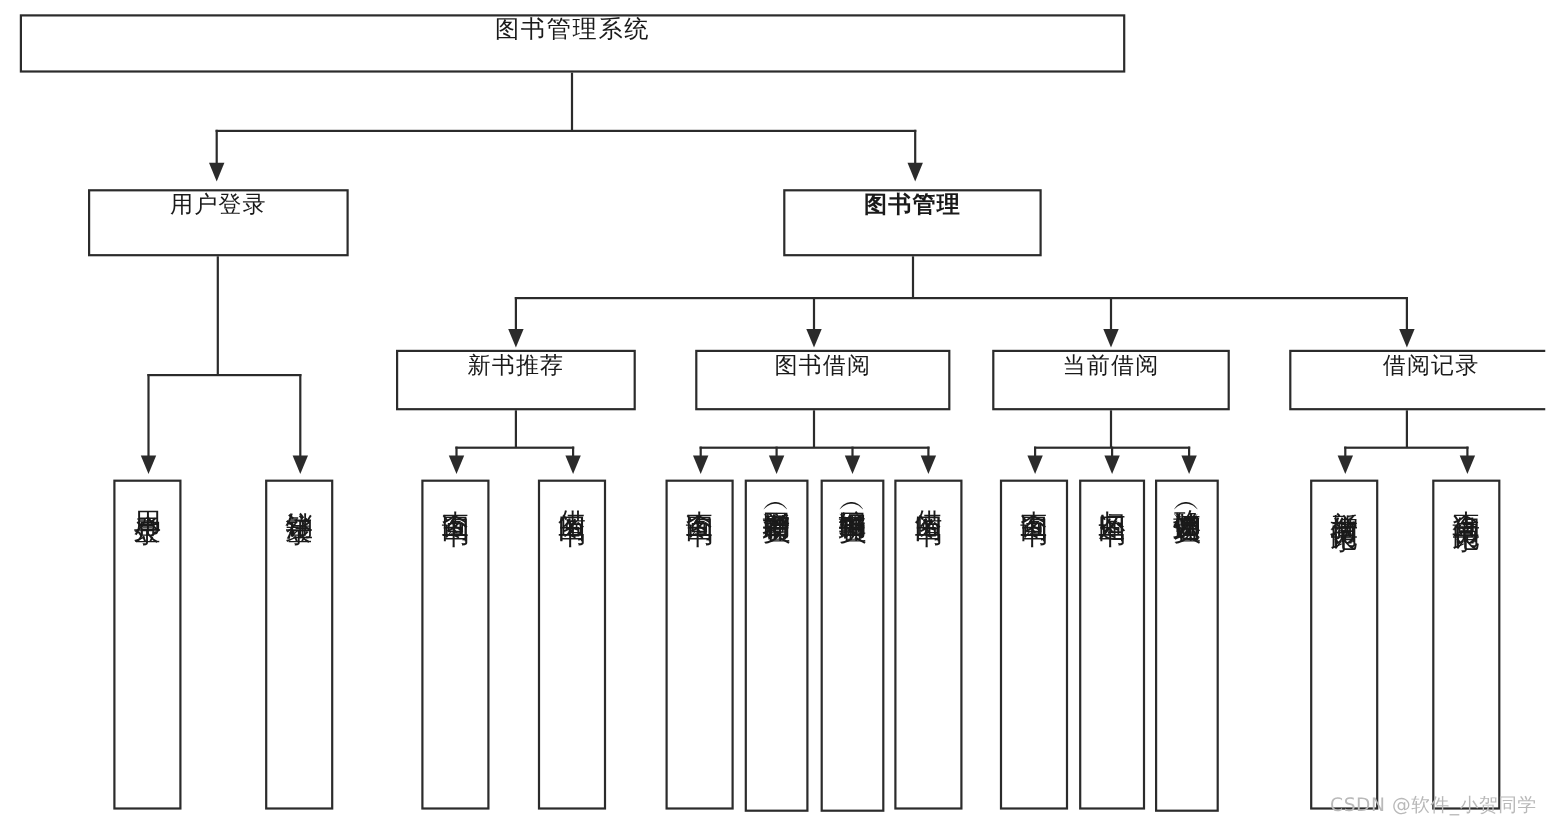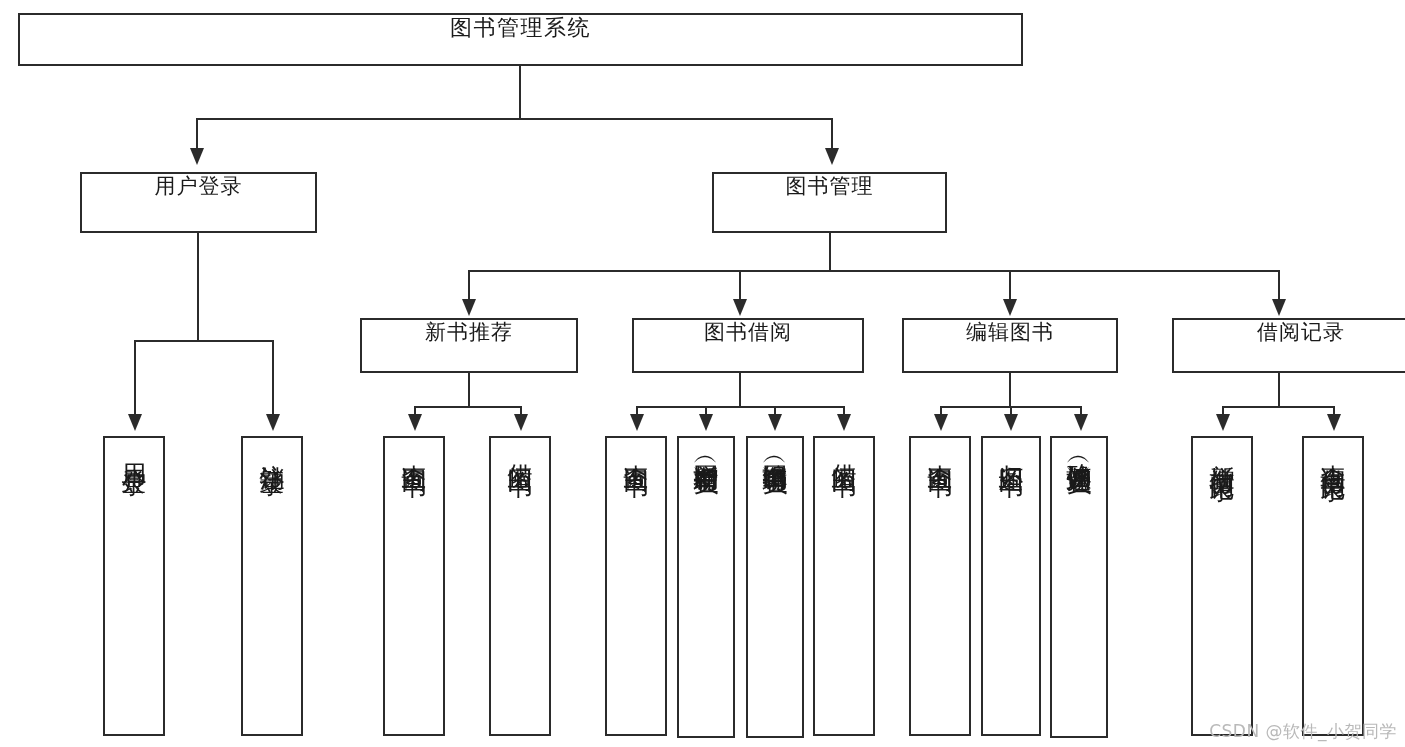--- a/index.html
+++ b/index.html
@@ -106,21 +106,21 @@
   <div class="vline" style="left:196px; top:118px; width:2px; height:33px;"></div>
   <div class="arrow" style="left:190px; top:148px;"></div>
 
   <div class="vline" style="left:831px; top:118px; width:2px; height:33px;"></div>
   <div class="arrow" style="left:825px; top:148px;"></div>
 
   <div class="node horiz" style="left:80px; top:172px; width:237px; height:61px;">
     <span class="label">用户登录</span>
   </div>
 
-  <div class="node horiz" style="left:712px; top:172px; width:235px; height:61px;">
+  <div class="node horiz" style="left:712px; top:172px; width:235px; height:61px;font-weight:bold;">
     <span class="label">图书管理</span>
   </div>
 
   <div class="vline" style="left:197px; top:233px; width:2px; height:108px;"></div>
   <div class="hline" style="left:134px; top:340px; width:140px; height:2px;"></div>
   <div class="vline" style="left:134px; top:340px; width:2px; height:76px;"></div>
   <div class="arrow" style="left:128px; top:414px;"></div>
   <div class="vline" style="left:272px; top:340px; width:2px; height:76px;"></div>
   <div class="arrow" style="left:266px; top:414px;"></div>
 
@@ -135,21 +135,21 @@
   <div class="vline" style="left:1278px; top:270px; width:2px; height:32px;"></div>
   <div class="arrow" style="left:1272px; top:299px;"></div>
 
   <div class="node horiz" style="left:360px; top:318px; width:218px; height:55px;">
     <span class="label">新书推荐</span>
   </div>
   <div class="node horiz" style="left:632px; top:318px; width:232px; height:55px;">
     <span class="label">图书借阅</span>
   </div>
   <div class="node horiz" style="left:902px; top:318px; width:216px; height:55px;">
-    <span class="label">编辑图书</span>
+    <span class="label">当前借阅</span>
   </div>
   <div class="node horiz" style="left:1172px; top:318px; width:258px; height:55px;">
     <span class="label">借阅记录</span>
   </div>
 
   <div class="vline" style="left:468px; top:373px; width:2px; height:34px;"></div>
   <div class="hline" style="left:414px; top:406px; width:108px; height:2px;"></div>
   <div class="vline" style="left:414px; top:406px; width:2px; height:12px;"></div>
   <div class="arrow" style="left:408px; top:414px;"></div>
   <div class="vline" style="left:520px; top:406px; width:2px; height:12px;"></div>

